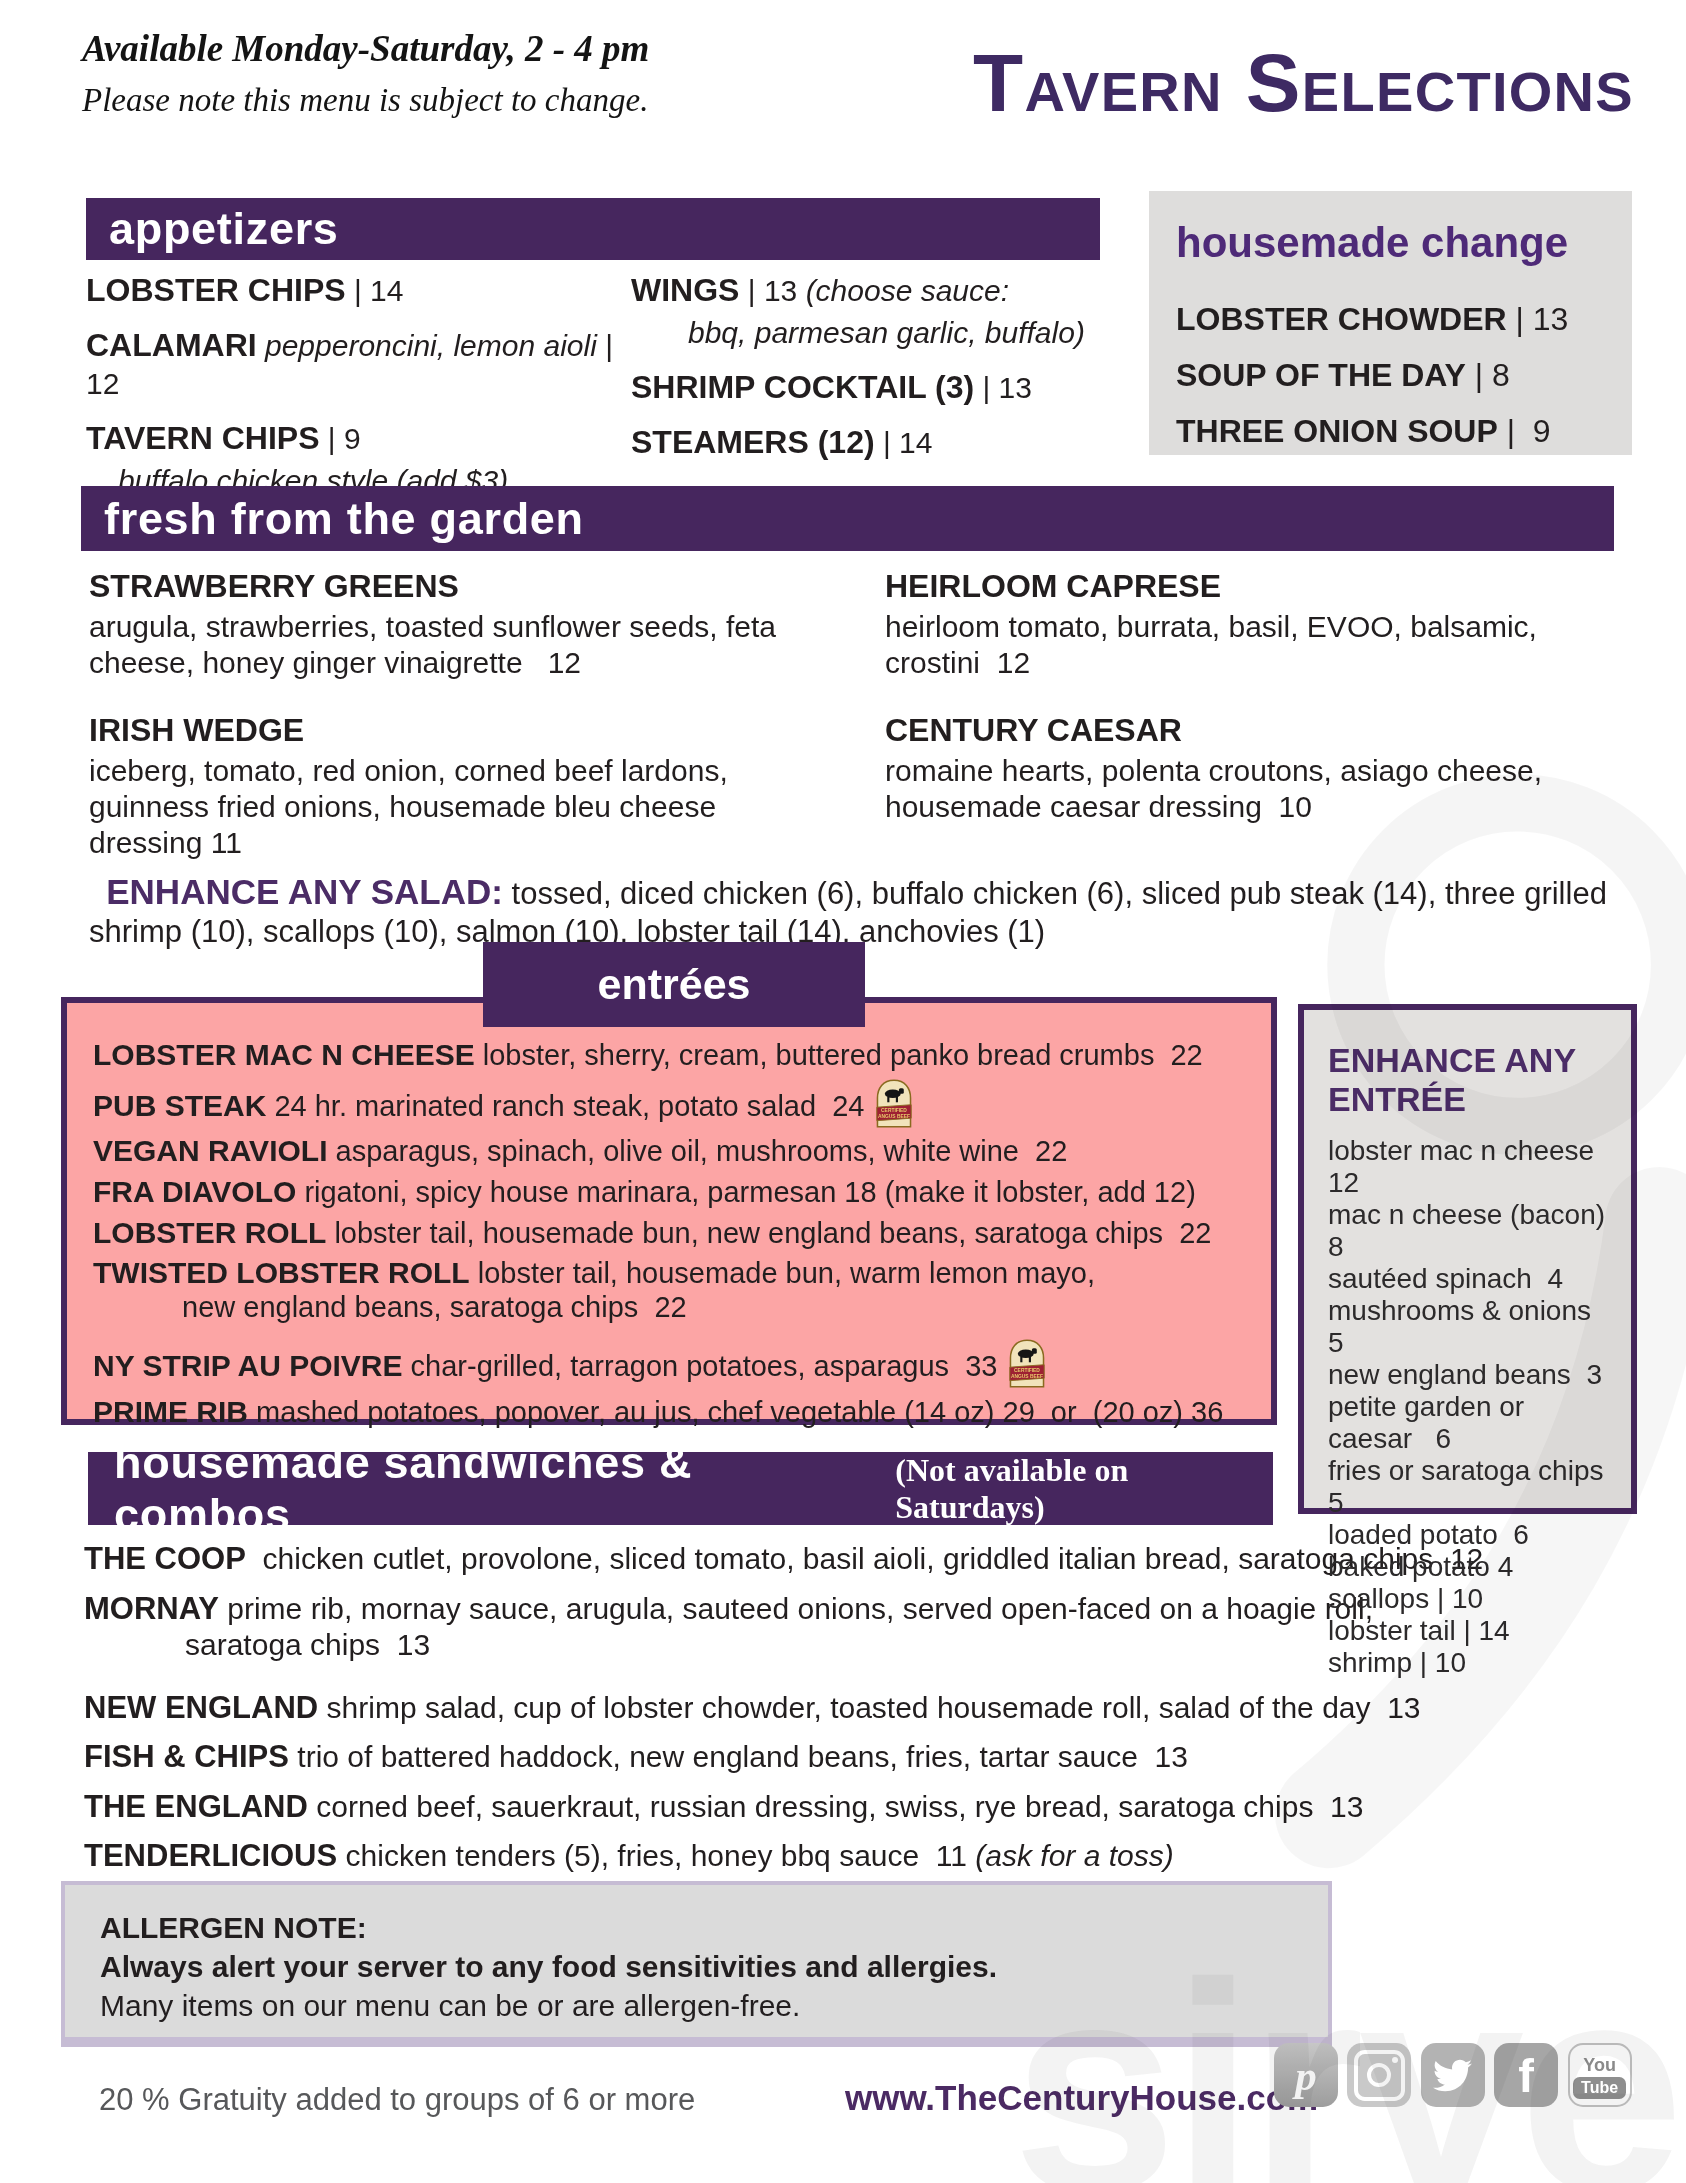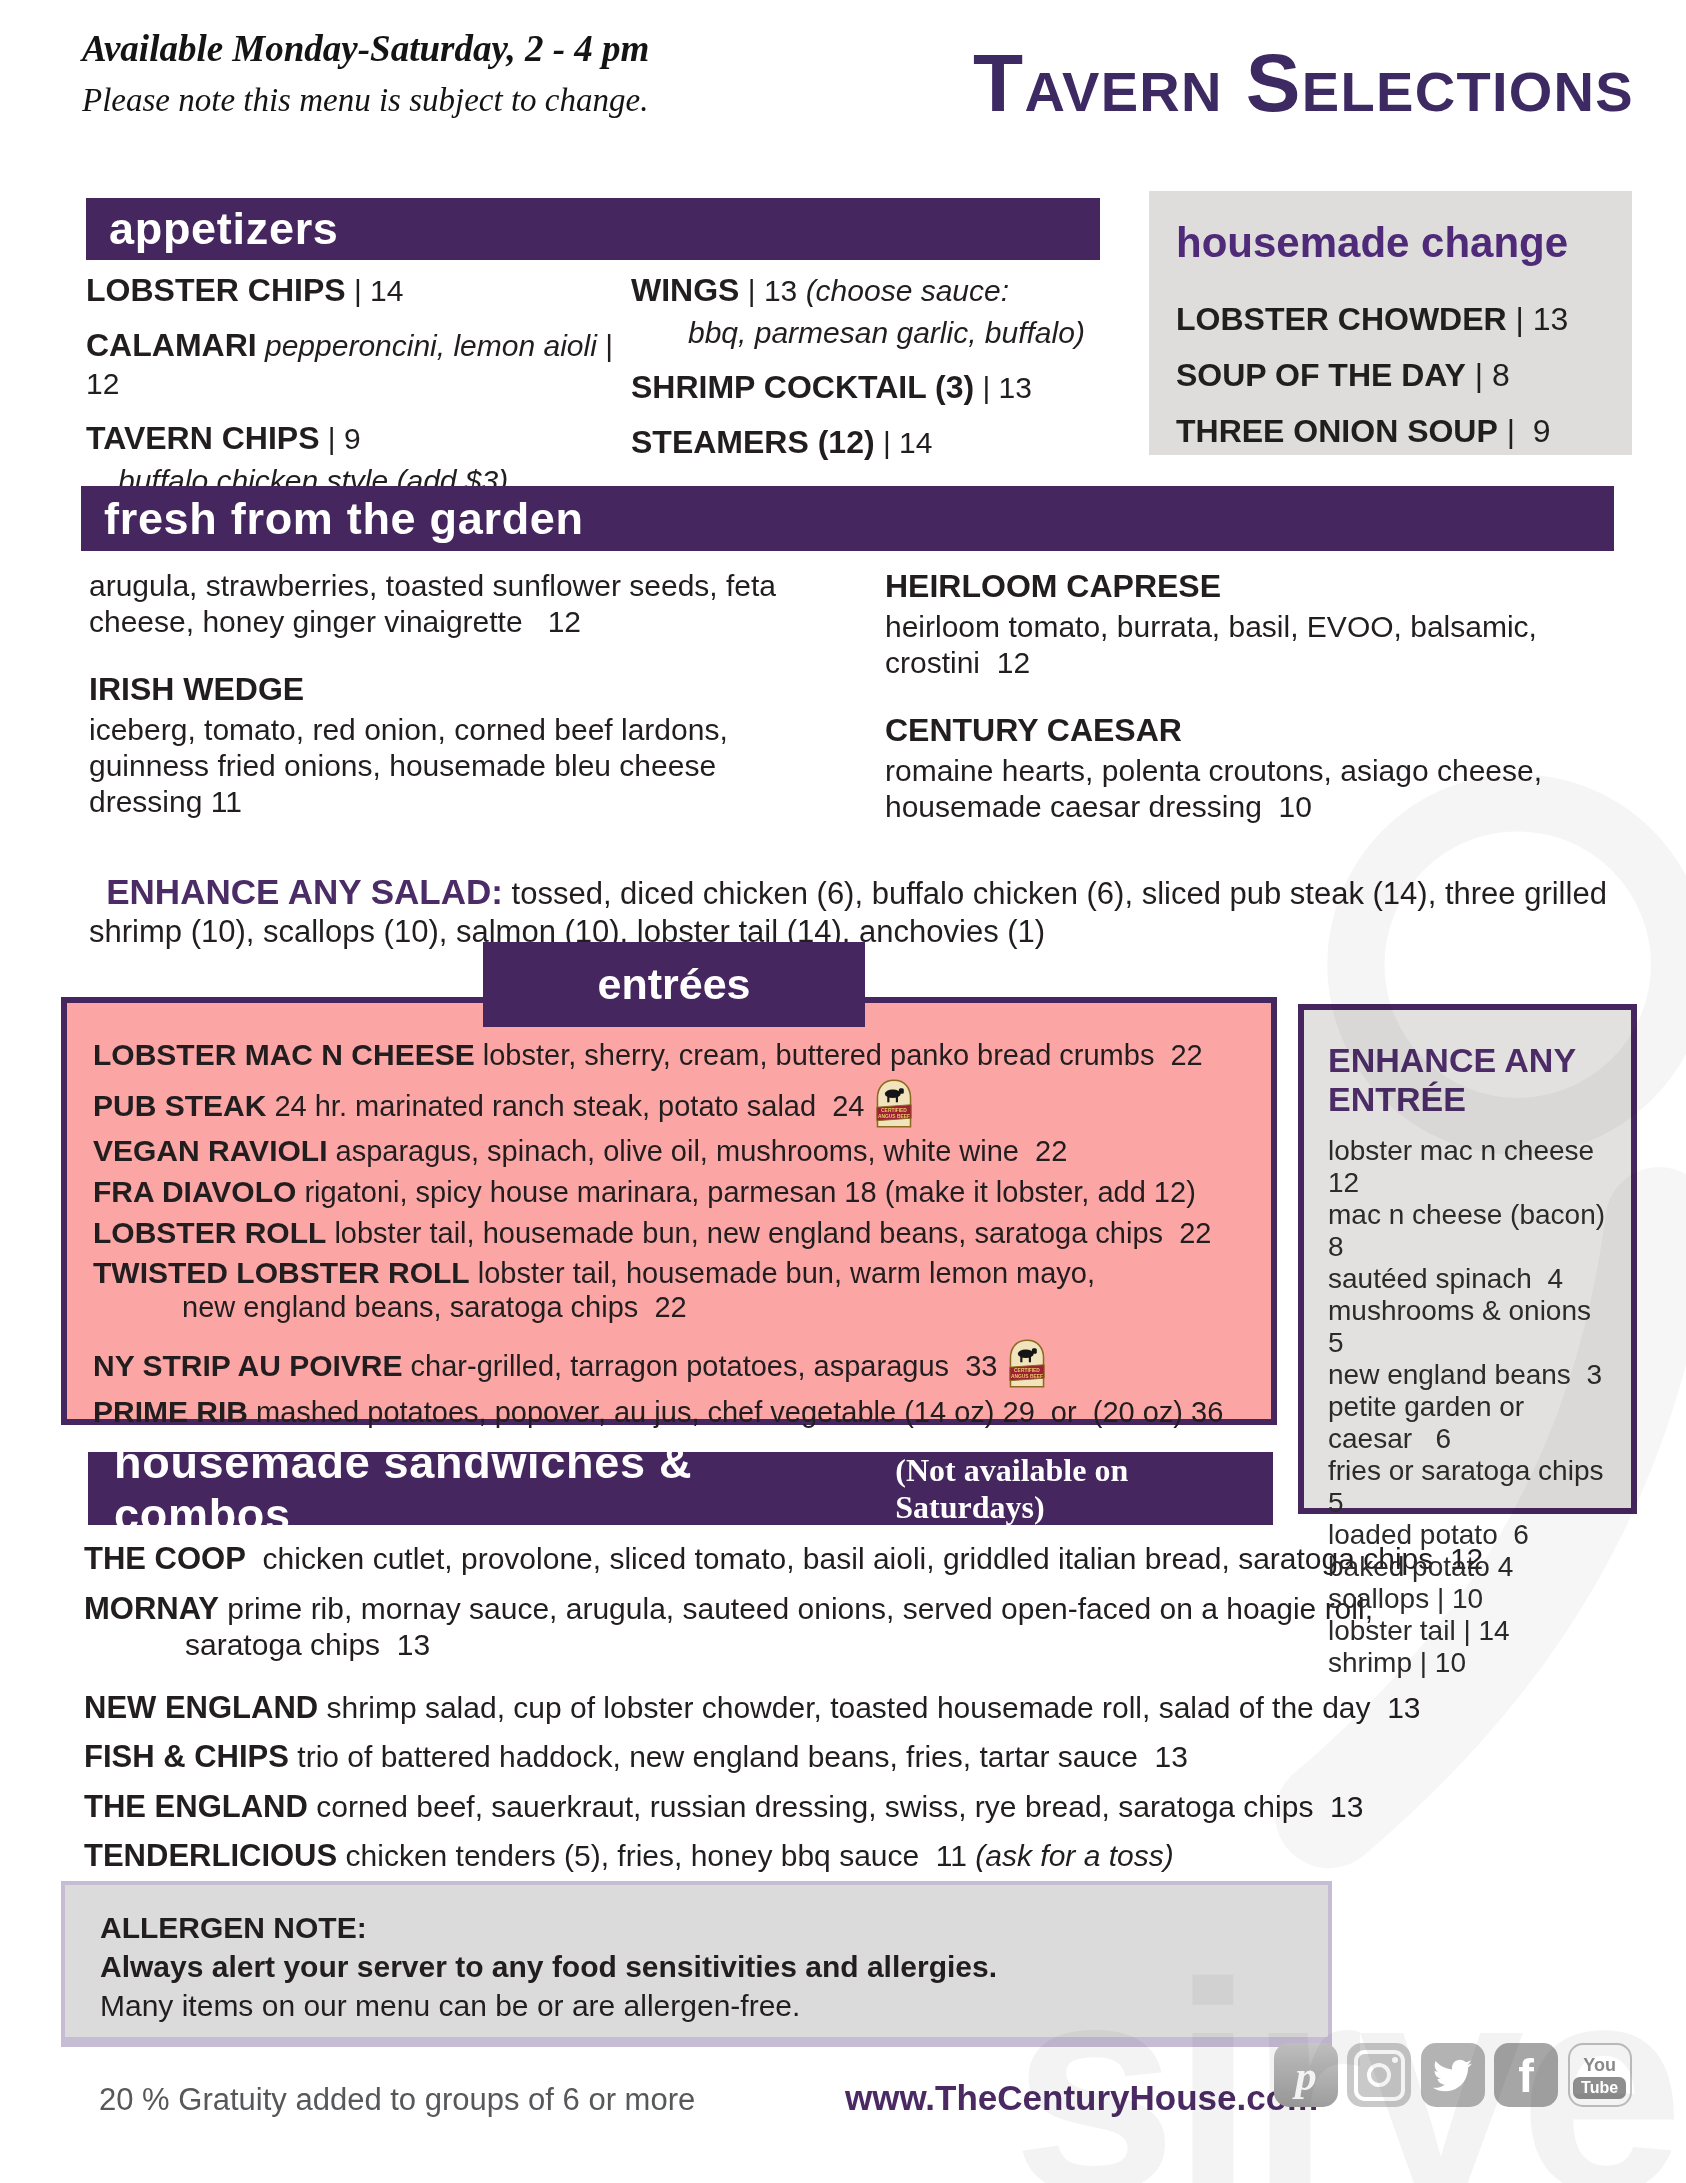--- a/index.html
+++ b/index.html
@@ -149,20 +149,21 @@
   <div class="item"><span class="nm">LOBSTER CHOWDER</span>  <span>| 13</span></div>
   <div class="item"><span class="nm">SOUP OF THE DAY</span> <span>| 8</span></div>
   <div class="item"><span class="nm">THREE ONION SOUP</span> <span class="pre">|  9</span></div>
 </div>
 
 <div class="abs bar bar-garden">
   <span class="lbl">fresh from the garden</span>
 </div>
 <div class="abs gardencol" id="garden-col1">
   <div class="item">
+    <span class="nm">STRAWBERRY GREENS</span>
     <span class="ds pre">arugula, strawberries, toasted sunflower seeds, feta cheese, honey ginger vinaigrette   12</span>
   </div>
   <div class="item">
     <span class="nm">IRISH WEDGE</span>
     <span class="ds pre">iceberg, tomato, red onion, corned beef lardons, guinness fried onions, housemade bleu cheese dressing 11</span>
   </div>
 </div>
 <div class="abs gardencol" id="garden-col2">
   <div class="item">
     <span class="nm">HEIRLOOM CAPRESE</span>

